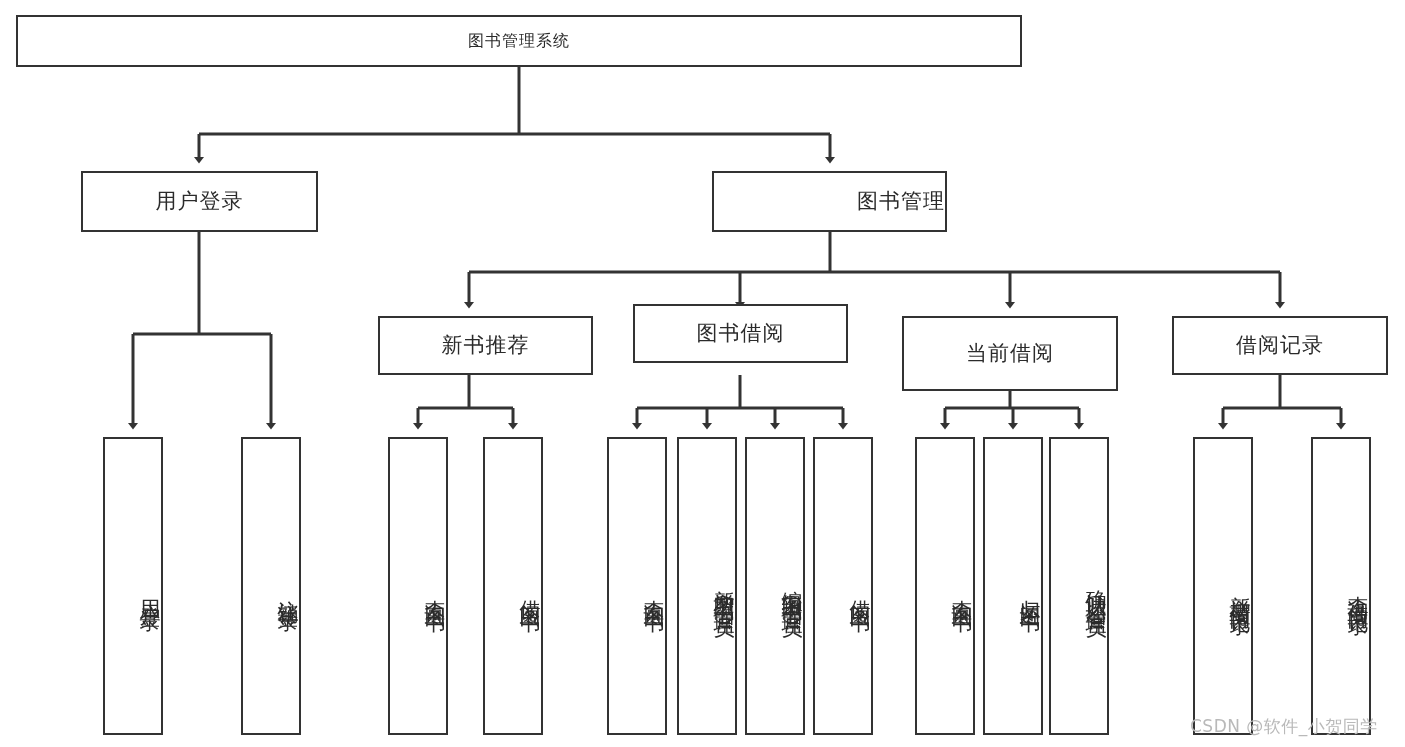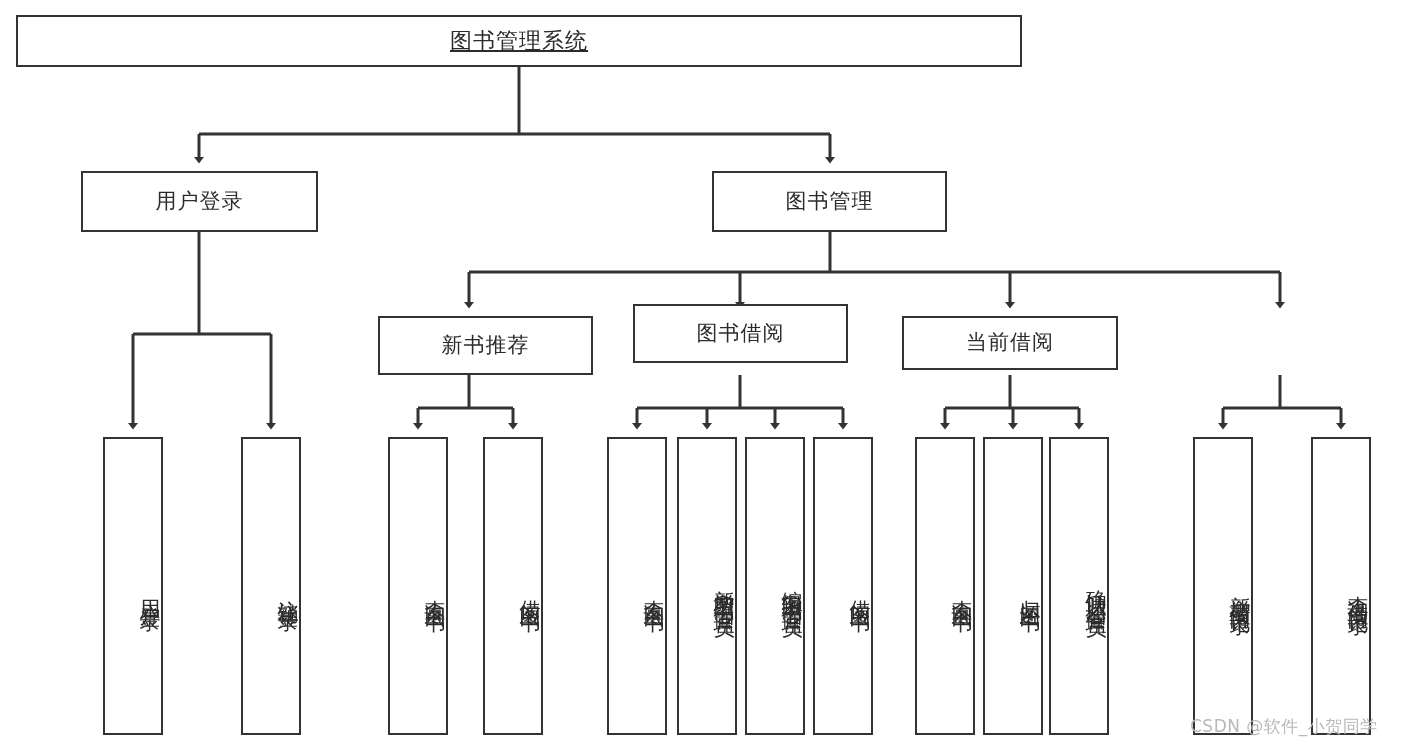--- a/index.html
+++ b/index.html
@@ -36,22 +36,21 @@
     justify-content: center;
     color: #2b2b2b;
   }
   .node-h {
     font-size: 21px;
     letter-spacing: 1px;
     line-height: 1.2;
     white-space: nowrap;
   }
   .node-root {
-    font-size: 22px;
-    text-decoration: underline;
+    font-size: 16px;
   }
   .node-v {
     font-size: 21px;
     writing-mode: vertical-rl;
     text-orientation: upright;
     letter-spacing: 4px;
     line-height: 1.05;
     padding-top: 10px;
     align-items: flex-start;
     justify-content: center;
@@ -120,32 +119,35 @@
     </g>
   </svg>
 
   <div class="node node-h node-root" style="left:16px; top:15px; width:1006px; height:52px;">
     <span>图书管理系统</span>
   </div>
 
   <div class="node node-h" style="left:81px; top:171px; width:237px; height:61px;">
     <span>用户登录</span>
   </div>
-  <div class="node node-h" style="left:712px; top:171px; width:235px; height:61px;">
+  <div class="node node-h" style="left:712px; top:171px; width:235px; height:61px;justify-content:flex-end;">
     <span>图书管理</span>
   </div>
 
   <div class="node node-h" style="left:362px; top:316px; width:215px; height:59px;margin-left:16px;">
     <span>新书推荐</span>
   </div>
   <div class="node node-h" style="left:633px; top:304px; width:215px; height:59px;">
     <span>图书借阅</span>
   </div>
-  <div class="node node-h" style="left:902px; top:316px; width:216px; height:54px;">
+  <div class="node node-h" style="left:902px; top:316px; width:216px; height:75px;">
     <span>当前借阅</span>
+  </div>
+  <div class="node node-h" style="left:1172px; top:316px; width:216px; height:59px;">
+    <span>借阅记录</span>
   </div>
 
   <div class="node node-v" style="left:103px; top:437px; width:60px; height:298px;">
     <span>用户登录</span>
   </div>
   <div class="node node-v" style="left:241px; top:437px; width:60px; height:298px;">
     <span>注销登录</span>
   </div>
 
   <div class="node node-v" style="left:388px; top:437px; width:60px; height:298px;">

